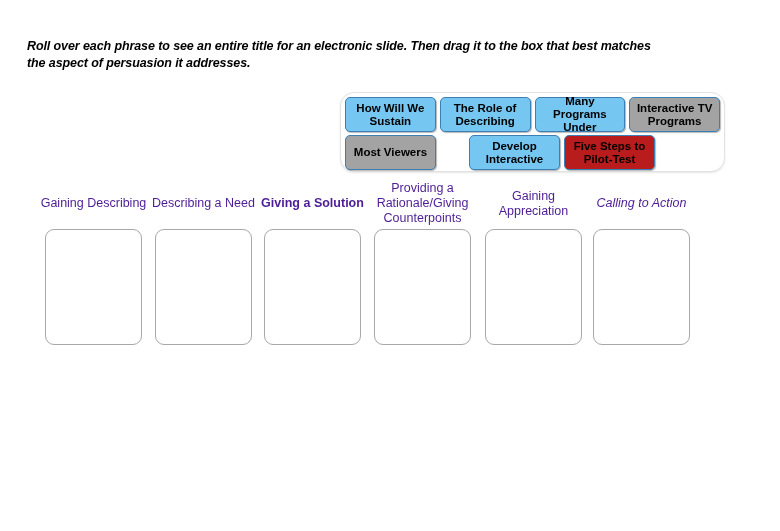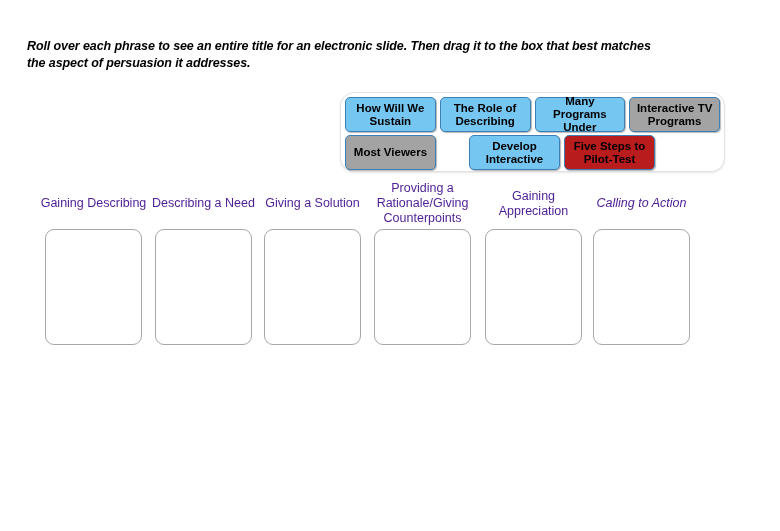--- a/index.html
+++ b/index.html
@@ -141,21 +141,21 @@
     <div class="drop-box" style="border-color: rgb(168, 168, 168);"></div>
   </div>
 
   <div class="category-col" style="left: 110px;">
     <div class="category-label">
       <span>Describing a Need</span>
     </div>
     <div class="drop-box" style="border-color: rgb(168, 168, 168);"></div>
   </div>
 
-  <div class="category-col" style="left: 219px;">
+  <div class="category-col" style="left: 219px; font-weight: bold;">
     <div class="category-label">
       <span>Giving a Solution</span>
     </div>
     <div class="drop-box" style="border-color: rgb(168, 168, 168);"></div>
   </div>
 
   <div class="category-col" style="left: 329px;">
     <div class="category-label">
       <span>Providing a Rationale/Giving Counterpoints</span>
     </div>

